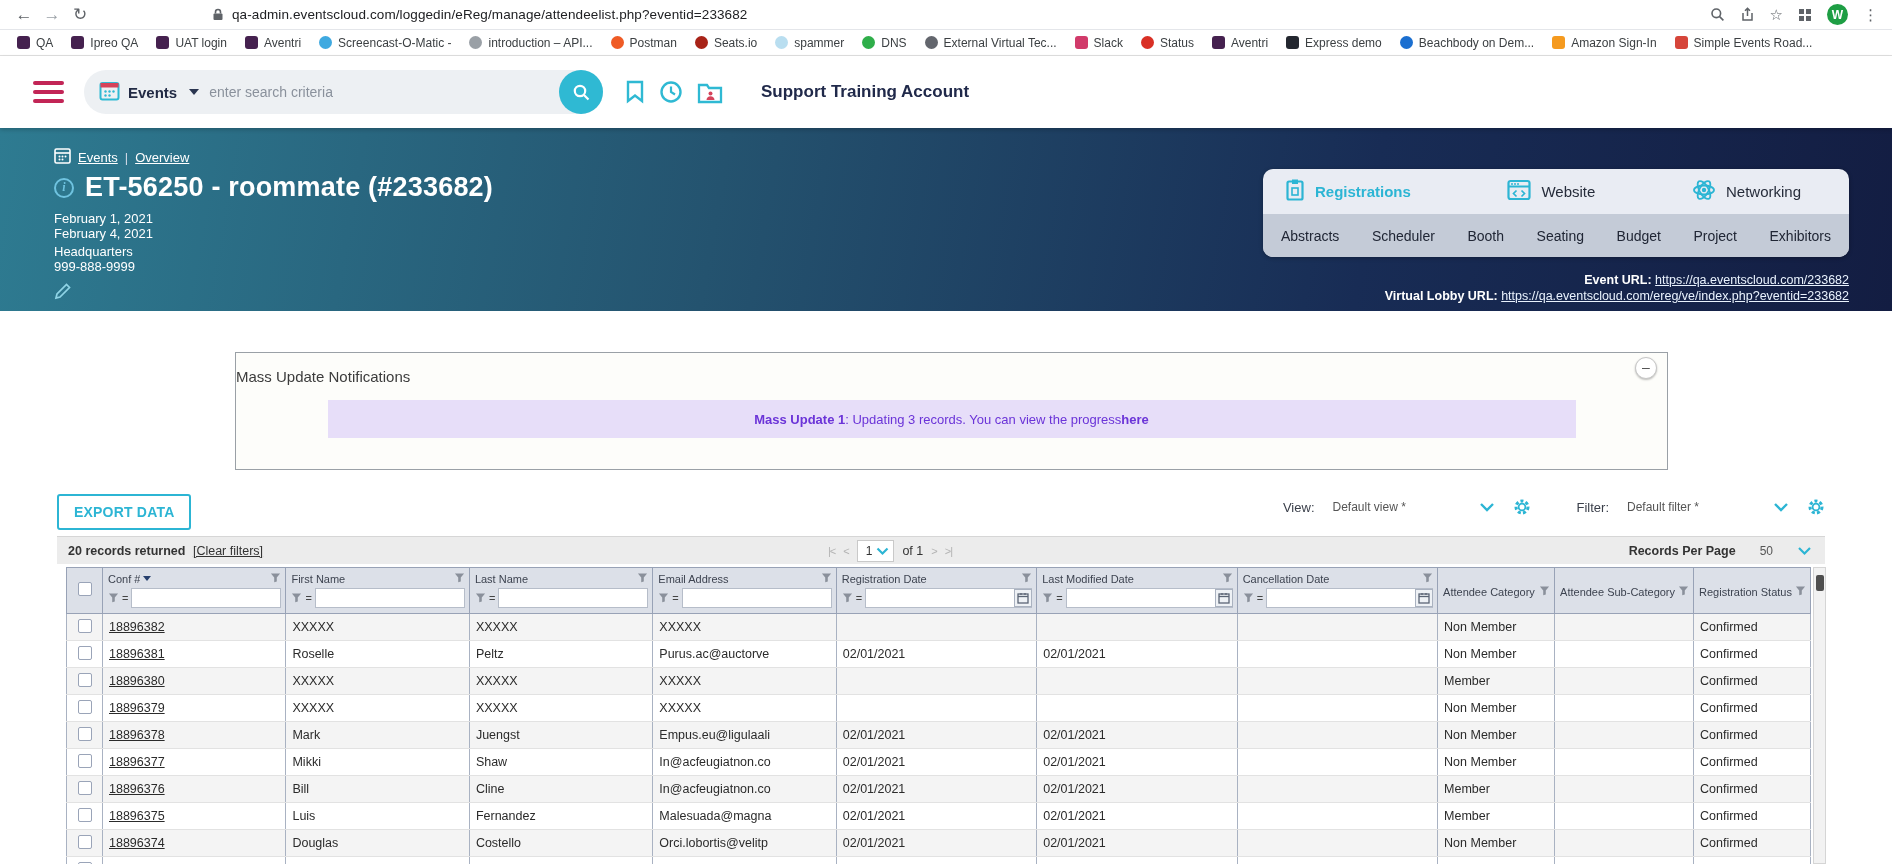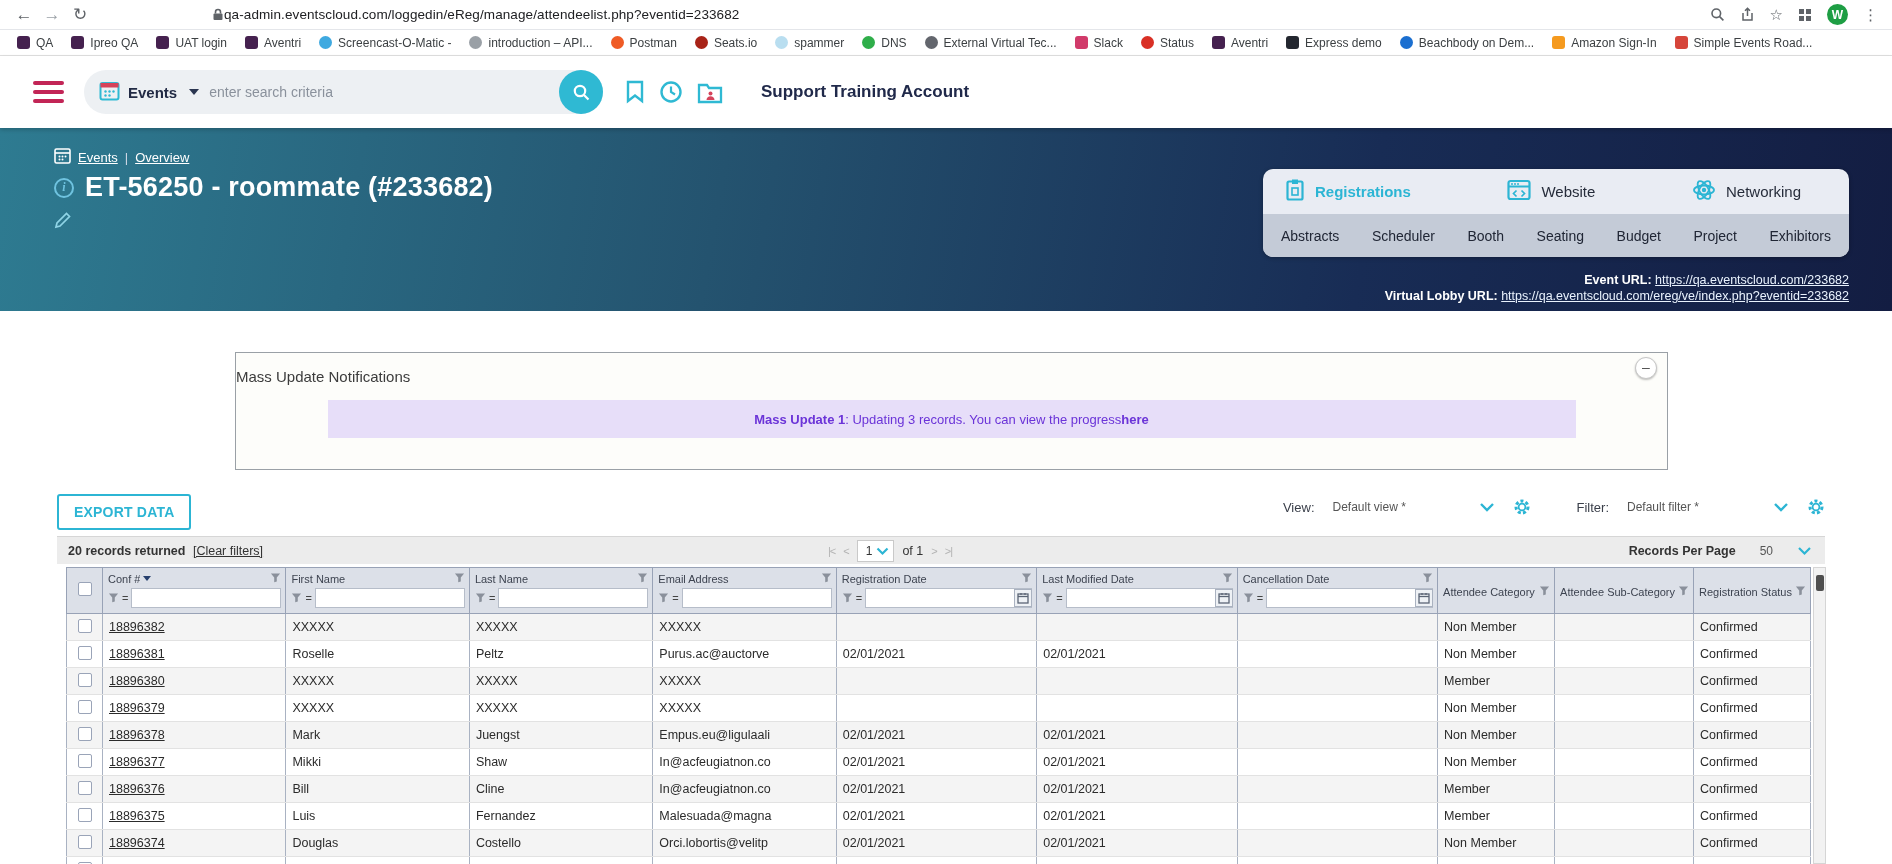--- a/index.html
+++ b/index.html
@@ -4,21 +4,21 @@
 <style>
   * { box-sizing: border-box; margin: 0; padding: 0; }
   html,body { width:1892px; height:864px; overflow:hidden; background:#fff;
     font-family:"Liberation Sans", sans-serif; }
 
   
   .chrome-toolbar { height:30px; background:#fff; border-bottom:1px solid #e4e6ea;
     display:flex; align-items:center; padding:0 10px; }
   .chrome-toolbar .nav-ic { color:#5f6368; font-size:17px; width:28px; text-align:center; cursor:pointer; }
   .chrome-toolbar .nav-ic.dim { color:#9aa0a6; }
-  .omnibox { display:flex; align-items:center; margin-left:118px; flex:1; }
+  .omnibox { display:flex; align-items:center; gap:8px; margin-left:118px; flex:1; }
   .lock-ic { display:inline-flex; }
   .url-text { font-size:13.5px; color:#202124; letter-spacing:.1px; }
   .chrome-right { display:flex; align-items:center; gap:15px; margin-left:auto; padding-right:4px; }
   .cr-ic { display:inline-flex; color:#5f6368; font-size:15px; cursor:pointer; }
   .avatar { width:21px; height:21px; border-radius:50%; background:#1e9e44; color:#fff;
     font-size:12px; font-weight:bold; display:grid; place-items:center; cursor:pointer; }
   .menu-dots { color:#5f6368; font-size:15px; cursor:pointer; }
 
   .bookmarks-bar { height:26px; background:#fff; border-bottom:1px solid #e0e0e0;
     display:flex; align-items:center; padding:0 8px; overflow:hidden; }
@@ -327,20 +327,27 @@
           <circle cx="8.5" cy="12.5" r="1" fill="#fff"></circle>
         </svg>
     </span>
     <span class="crumb">Events</span>
     <span class="crumb-sep">|</span>
     <span class="crumb">Overview</span>
   </div>
   <div class="title-row">
     <span class="info-ic">i</span>
     <h1 class="event-title">ET-56250 - roommate (#233682)</h1>
+  </div>
+  <div class="hero-meta">
+    <div>February 1, 2021</div>
+    <div>February 4, 2021</div>
+    <div class="gap"></div>
+    <div>Headquarters</div>
+    <div>999-888-9999</div>
   </div>
   <span class="pencil">
     <svg width="17" height="17" viewBox="0 0 17 17">
         <path d="M2 15l1-4L12.5 1.5l3 3L6 14z" fill="none" stroke="#8fd4e6" stroke-width="1.7"></path>
       </svg>
   </span>
 
   <div class="hero-right">
     <div class="tab-card">
       <div class="tab-row1">

